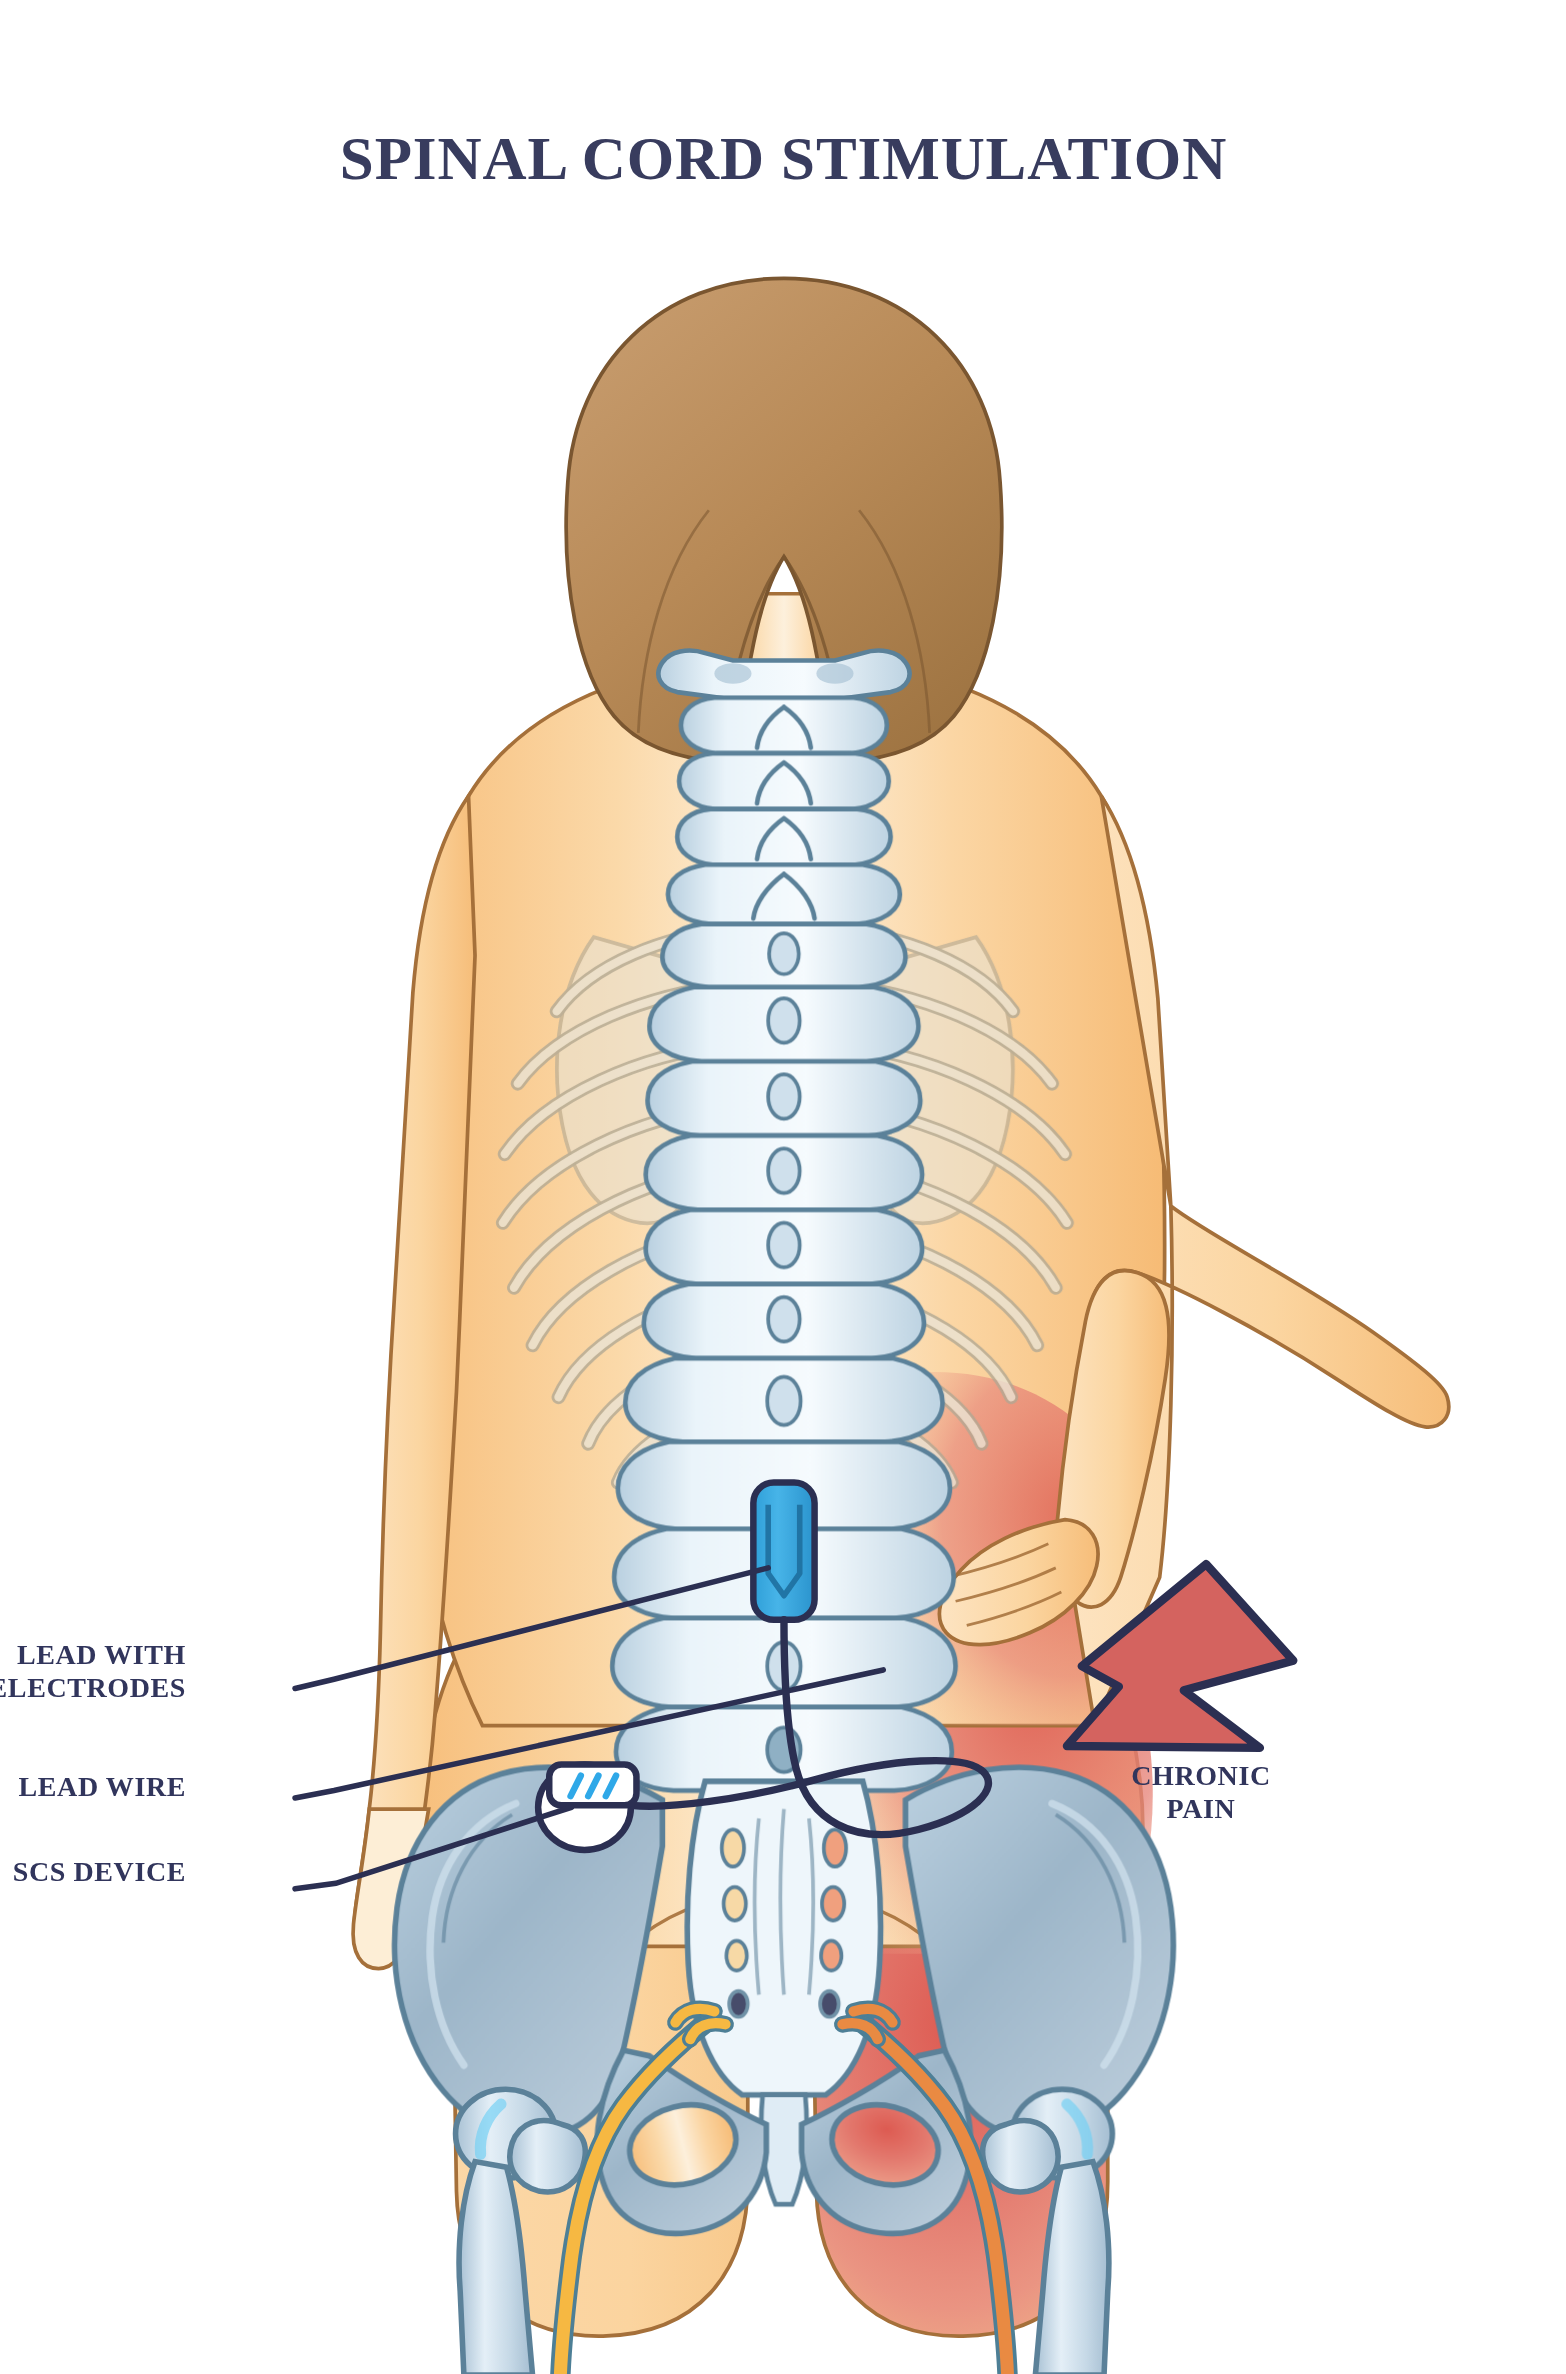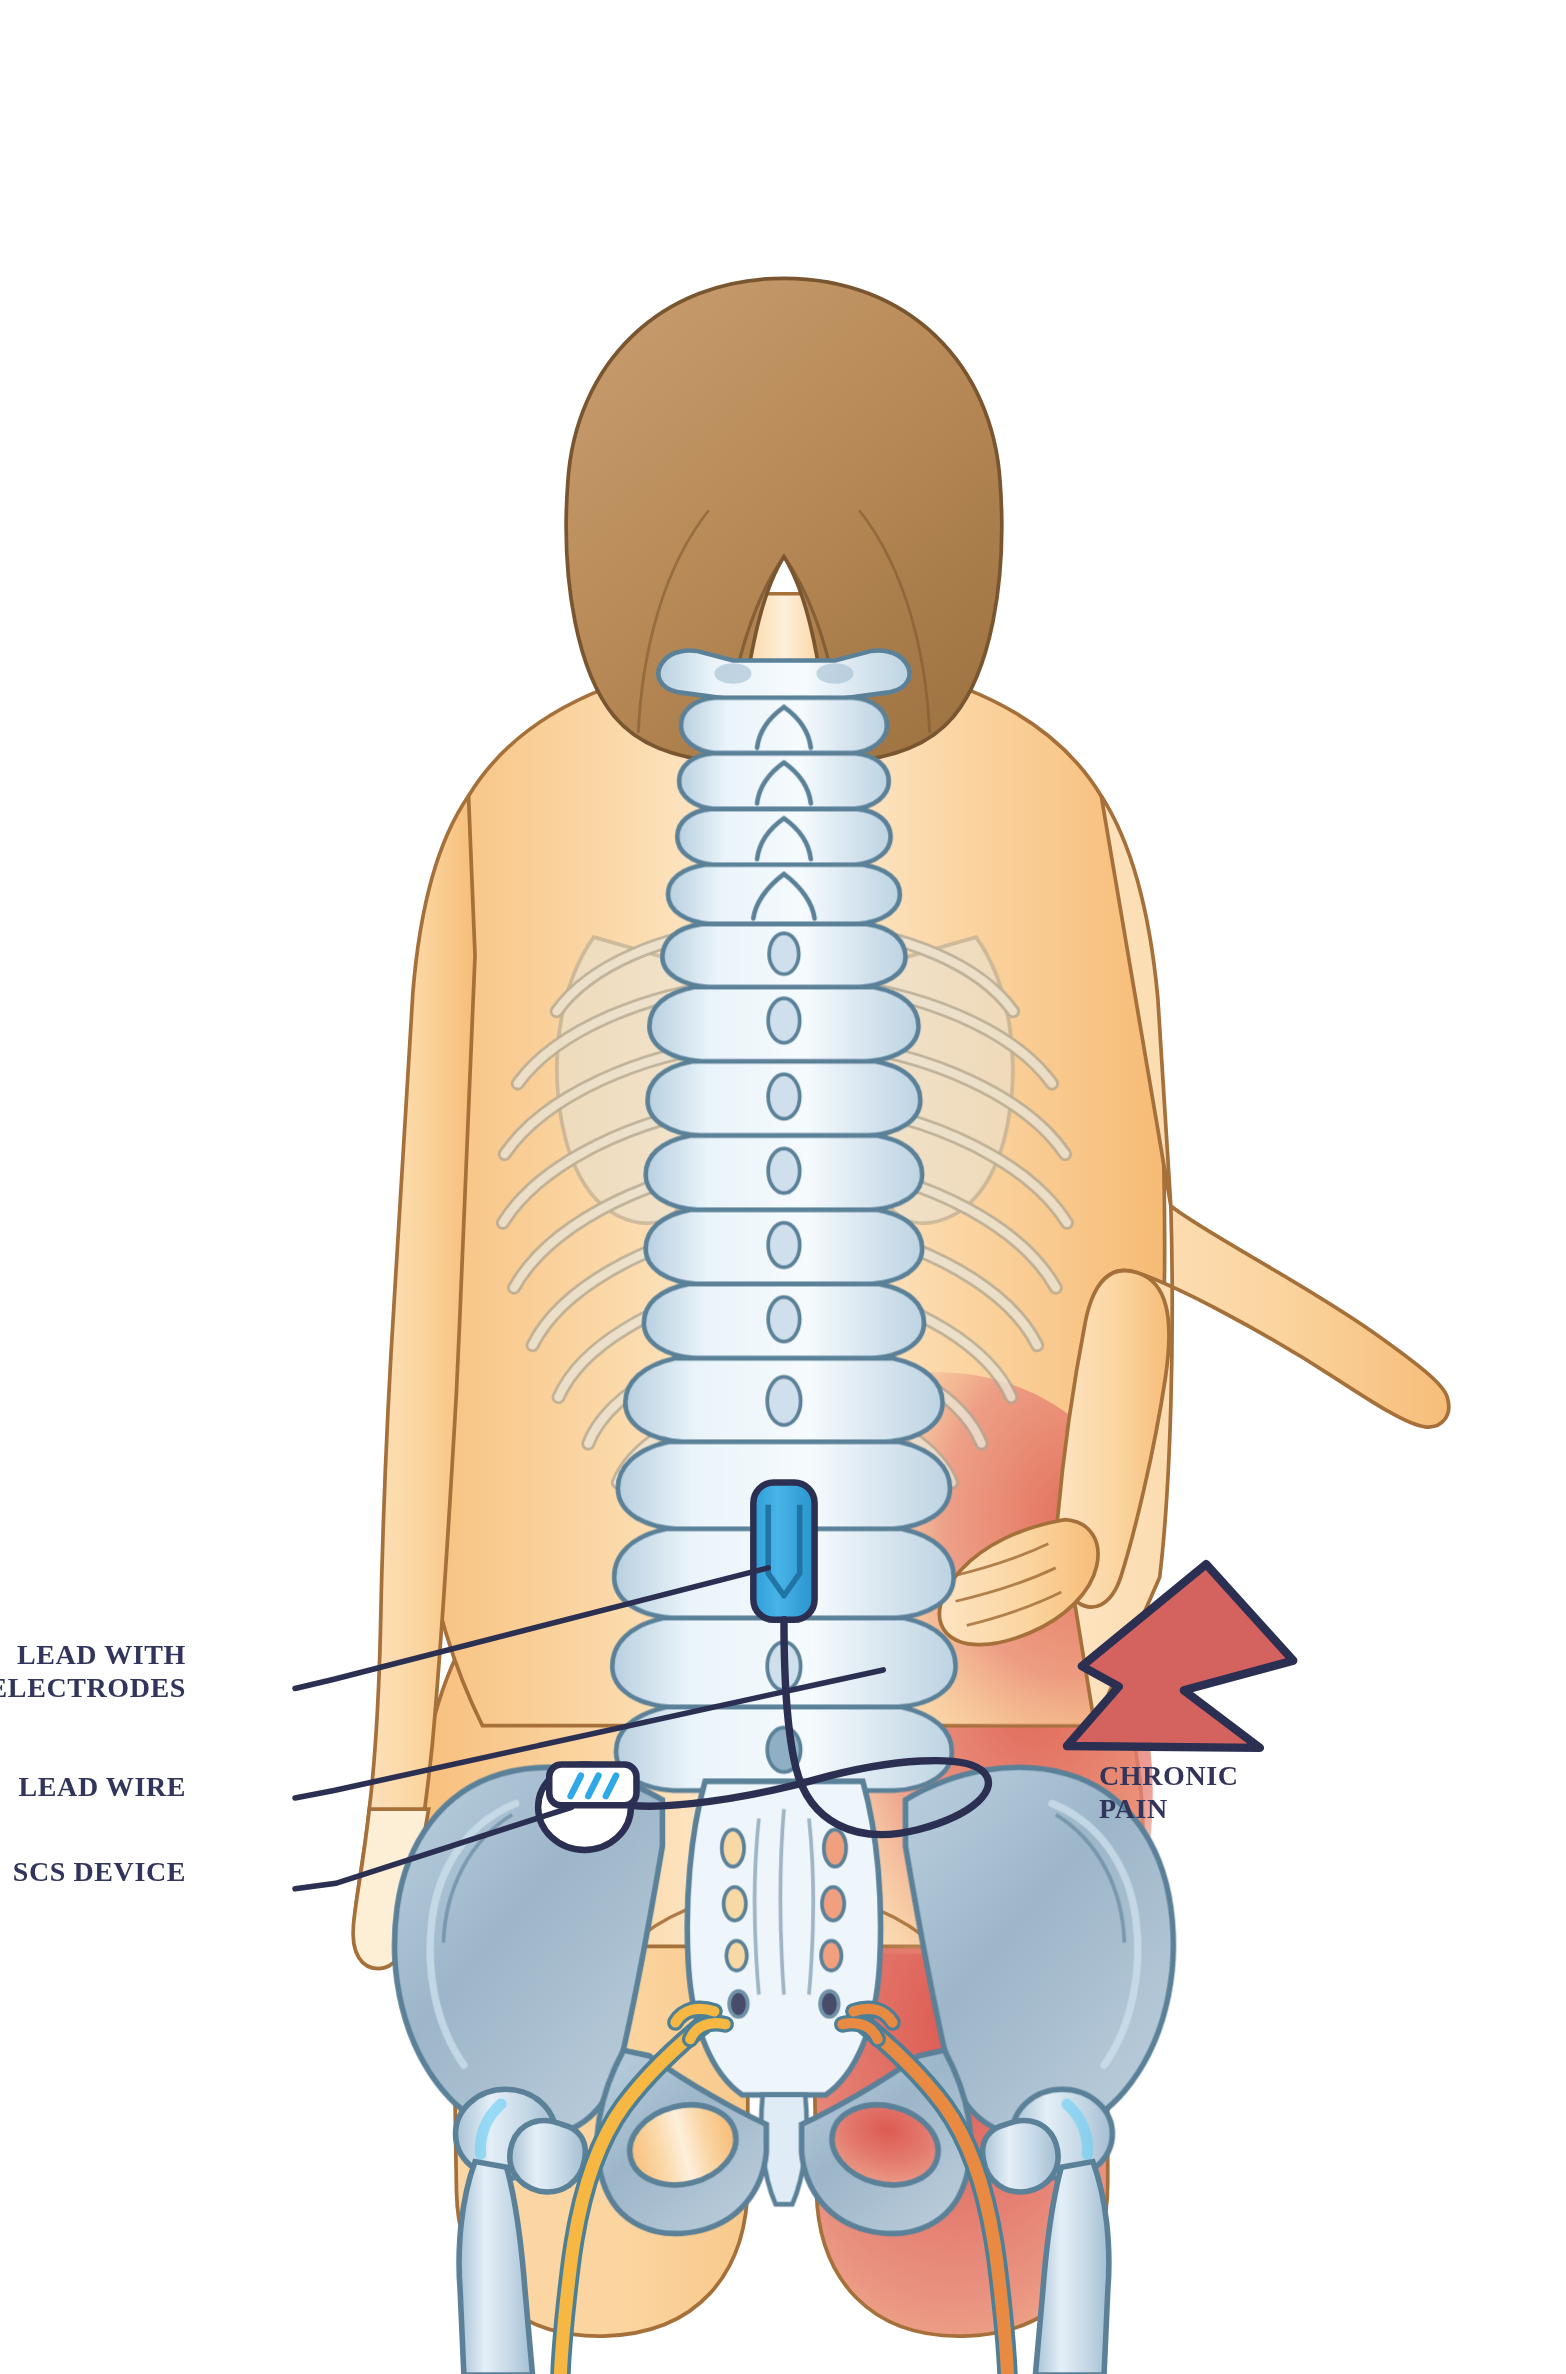--- a/index.html
+++ b/index.html
@@ -16,21 +16,21 @@
     line-height:1.0; white-space:nowrap;
   }
 
   .lbl{
     position:absolute; color:#31355c;
     font-family:"Liberation Serif", serif;
     font-weight:bold; font-size:28px; letter-spacing:0.6px;
     line-height:1.18; text-transform:uppercase;
   }
   .lbl.left{ text-align:right; }
-  .lbl.center{ text-align:left; }
+  .lbl.center{ text-align:center; }
 
   #lbl-lead-electrodes{ right:1381px; top:1638px; width:306px; }
   #lbl-lead-wire{ right:1381px; top:1770px; width:306px; }
   #lbl-scs-device{ right:1381px; top:1855px; width:306px; }
   #lbl-chronic-pain{ left:1099px; top:1759px; width:204px; }
 </style>
 </head>
 <body>
 
 <div class="stage">
@@ -456,20 +456,21 @@
                L1206 1818 L1166 1796 Z" fill="#d4635f" stroke="#2b2f52" stroke-width="9" stroke-linejoin="round"></path>
     </g>
 
     <g stroke="#2b2f52" stroke-width="6" fill="none" stroke-linecap="round">
       <path d="M318 1820 L360 1810 L828 1690"></path>
       <path d="M318 1938 L360 1930 L952 1800"></path>
       <path d="M318 2036 L362 2030 L616 1948"></path>
     </g>
   </svg>
 
+  <div class="title">SPINAL CORD STIMULATION</div>
 
   <div class="lbl left" id="lbl-lead-electrodes">
     <div>LEAD WITH</div>
     <div>ELECTRODES</div>
   </div>
 
   <div class="lbl left" id="lbl-lead-wire">LEAD WIRE</div>
 
   <div class="lbl left" id="lbl-scs-device">SCS DEVICE</div>
 

